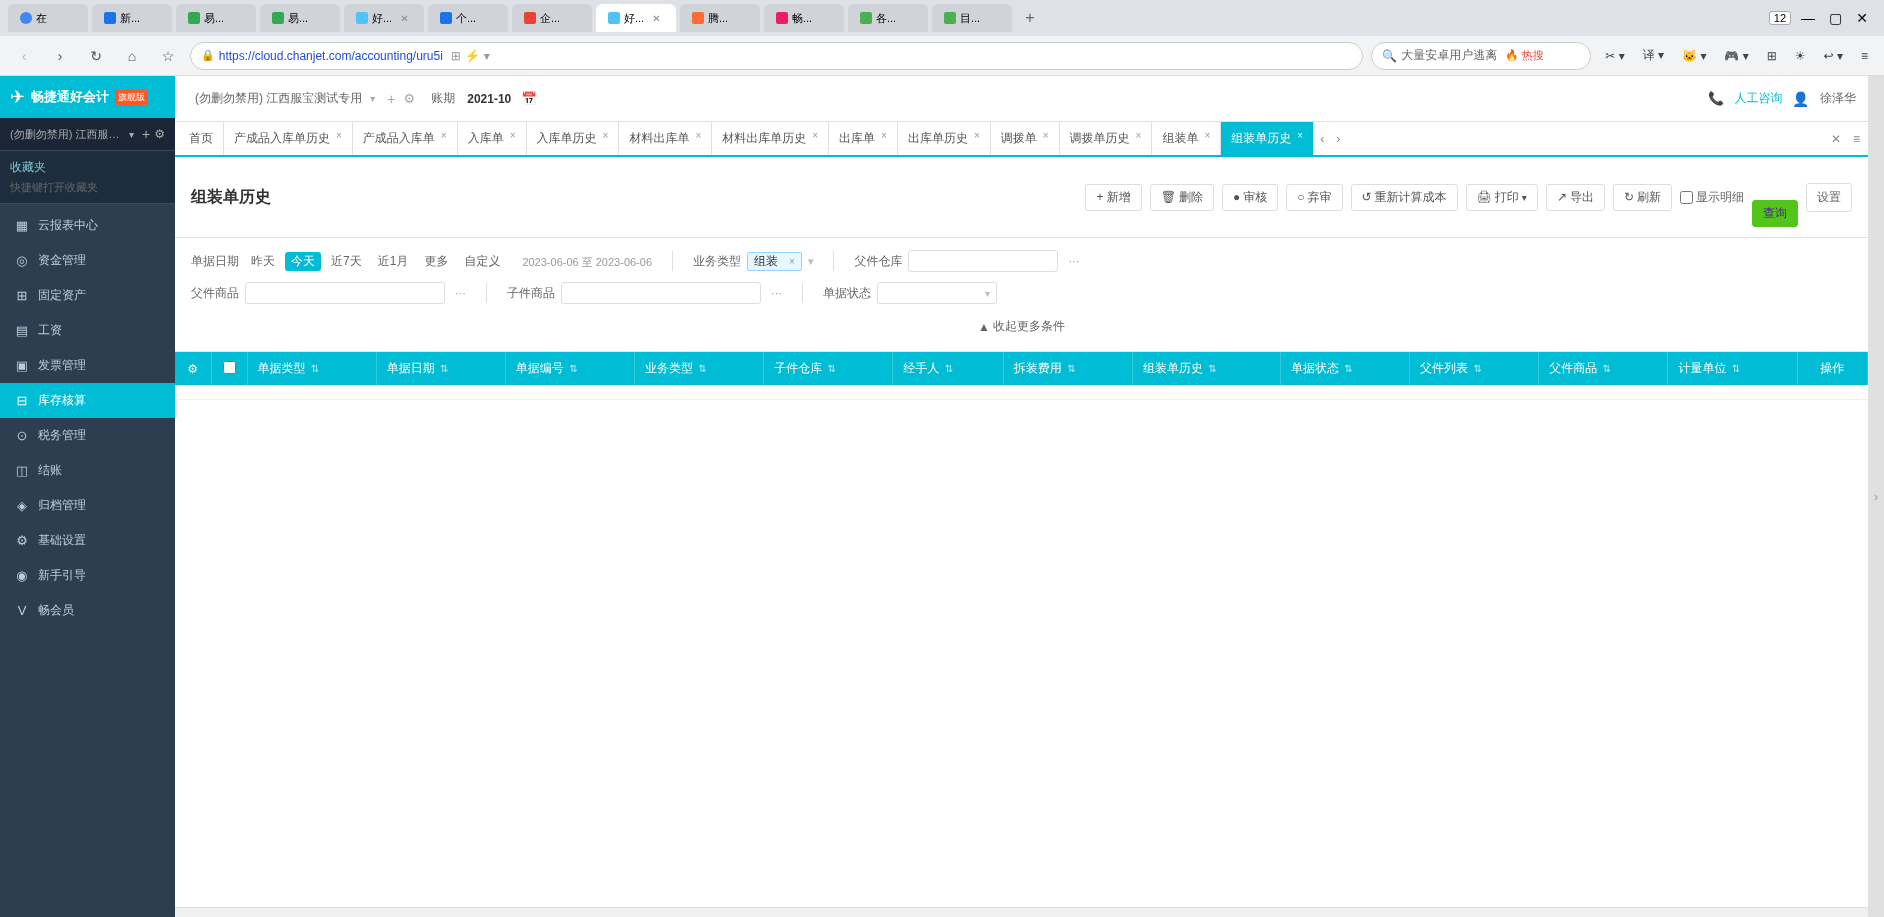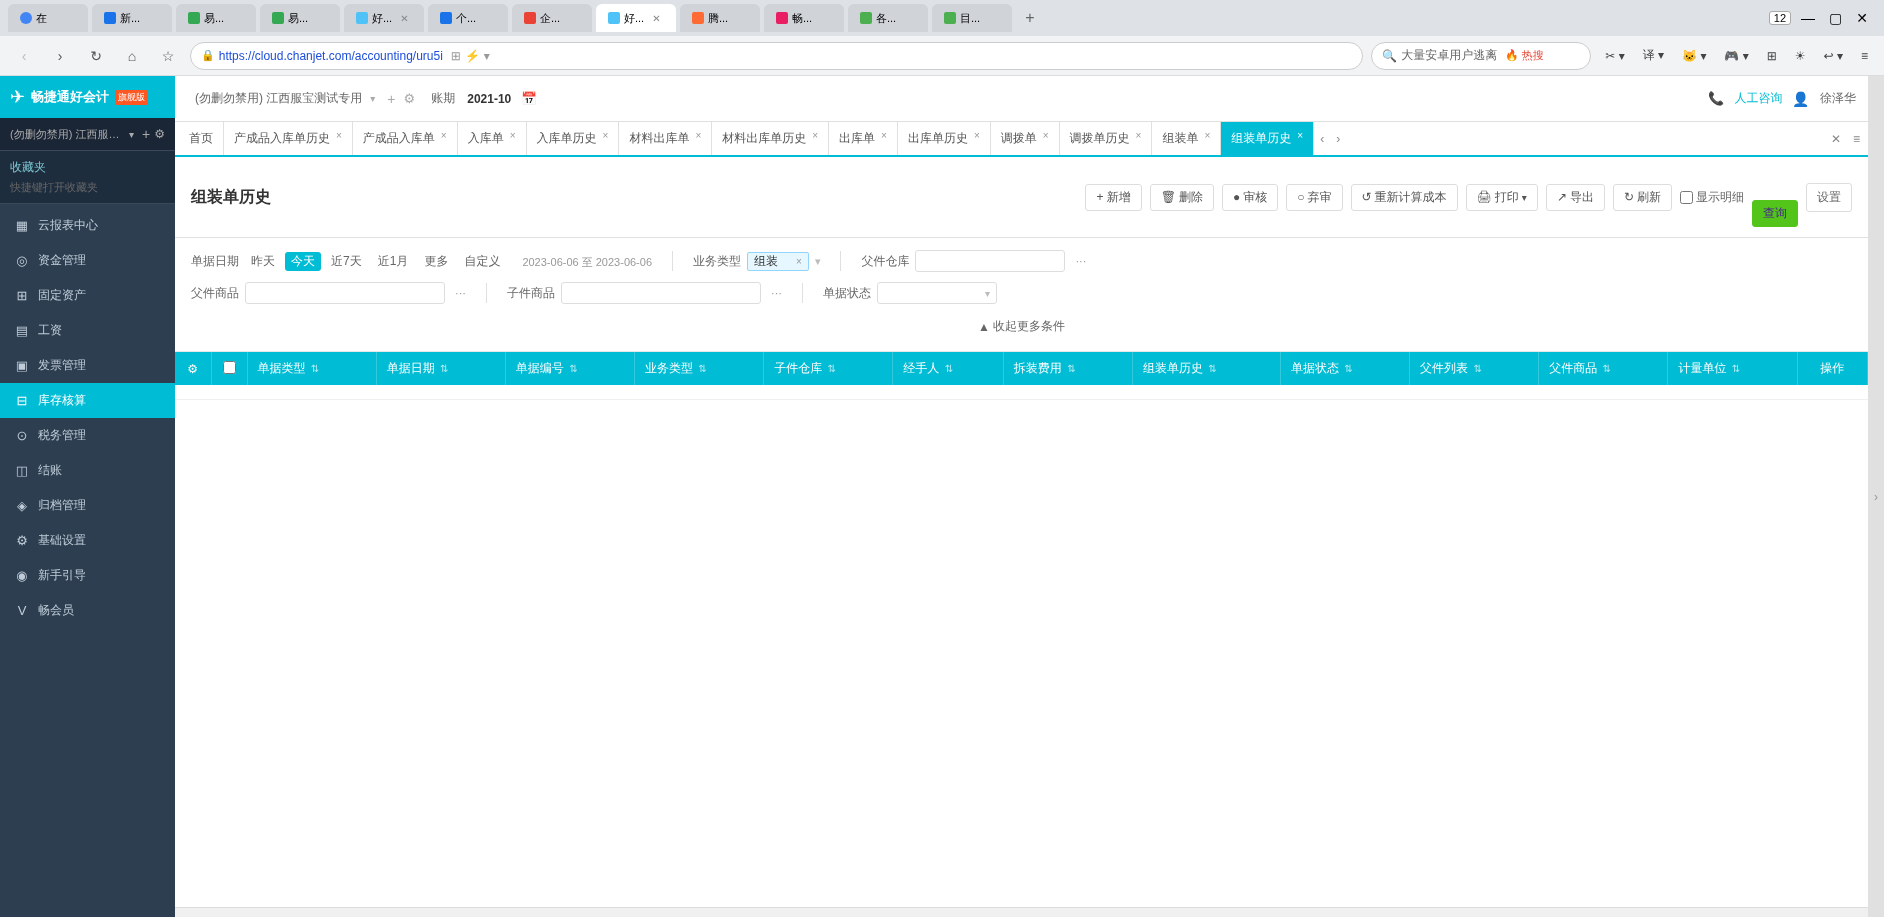--- a/index.html
+++ b/index.html
@@ -70,21 +70,21 @@
     .filter-area { background: #fff; padding: 12px 16px; border-bottom: 1px solid #e8e8e8; }
     .filter-row { display: flex; align-items: center; gap: 20px; margin-bottom: 10px; flex-wrap: wrap; }
     .filter-item { display: flex; align-items: center; gap: 6px; }
     .filter-label { color: #666; font-size: 12px; white-space: nowrap; }
     .date-shortcuts { display: flex; gap: 4px; }
     .date-btn { padding: 1px 6px; font-size: 12px; color: #666; cursor: pointer; border-radius: 2px; }
     .date-btn.active { color: #fff; background: #00bcd4; border-radius: 3px; }
     .date-range { color: #999; font-size: 11px; margin-left: 4px; }
     .filter-input { border: 1px solid #ddd; border-radius: 3px; padding: 2px 6px; font-size: 12px; min-width: 120px; color: #333; }
     .filter-select { border: 1px solid #ddd; border-radius: 3px; padding: 2px 6px; font-size: 12px; min-width: 80px; display: flex; align-items: center; gap: 4px; cursor: pointer; }
-    .tag-item { display: inline-flex; align-items: center; background: #e6f7ff; border: 1px solid #91d5ff; border-radius: 2px; padding: 0 6px; font-size: 12px; color: #333; gap: 18px; }
+    .tag-item { display: inline-flex; align-items: center; background: #e6f7ff; border: 1px solid #91d5ff; border-radius: 2px; padding: 0 6px; font-size: 12px; color: #333; gap: 11px; }
     .tag-x { cursor: pointer; color: #999; font-size: 10px; }
     .more-options { color: #999; font-size: 11px; margin-left: 4px; cursor: pointer; }
     .collapse-btn { display: flex; align-items: center; gap: 3px; color: #666; font-size: 12px; cursor: pointer; justify-content: center; padding: 4px 0; margin-top: 4px; }
     .settings-btn { background: #fff; color: #666; border: 1px solid #ddd; border-radius: 3px; padding: 5px 10px; font-size: 12px; cursor: pointer; }
 
     
     .table-container { flex: 1; overflow: auto; background: #fff; }
     .data-table { width: 100%; border-collapse: collapse; }
     .data-table th { background: #00bcd4; color: #fff; padding: 8px 10px; font-size: 12px; font-weight: normal; text-align: left; white-space: nowrap; border-right: 1px solid rgba(255,255,255,0.2); }
     .data-table th .sort-icon { font-size: 10px; margin-left: 2px; color: rgba(255,255,255,0.7); }

